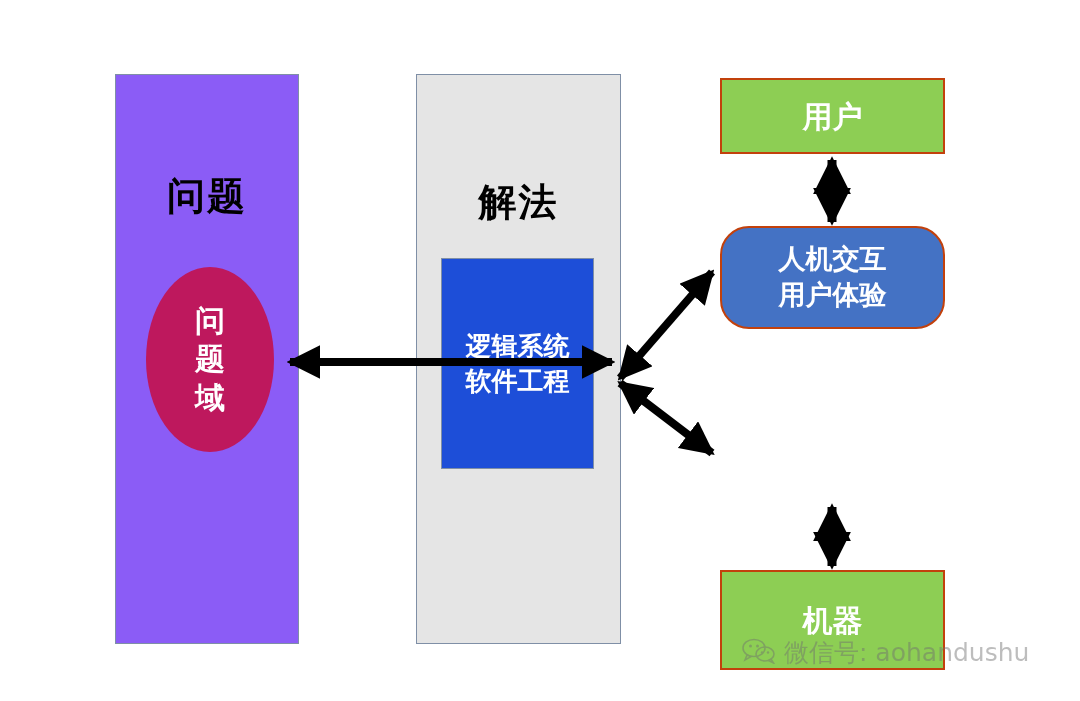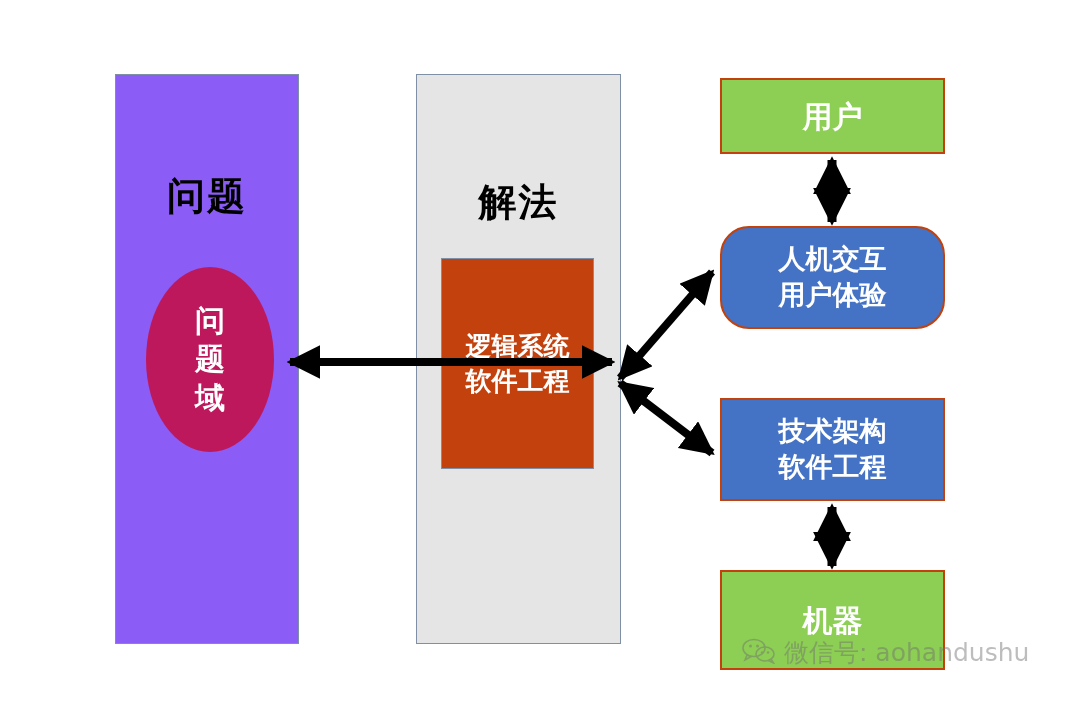--- a/index.html
+++ b/index.html
@@ -76,21 +76,21 @@
   }
 
   
   #logic-box {
     position: absolute;
     left: 441px;
     top: 258px;
     width: 153px;
     height: 211px;
     box-sizing: border-box;
-    background: #c2410c;
+    background: #1d4ed8;
     border: 1px solid #7f8fa6;
     display: flex;
     flex-direction: column;
     align-items: center;
     justify-content: center;
     color: #ffffff;
     font-weight: bold;
     font-size: 26px;
     line-height: 1.32;
   }
@@ -167,24 +167,20 @@
 
   <div class="rbox green" id="user-box">
     <span class="line1">用户</span>
   </div>
 
   <div class="rbox blue" id="hci-box">
     <span class="line1">人机交互</span>
     <span class="line2">用户体验</span>
   </div>
 
-  <div class="rbox blue" id="tech-box">
-    <span class="line1">技术架构</span>
-    <span class="line2">软件工程</span>
-  </div>
 
   <div class="rbox green" id="machine-box">
     <span class="line1">机器</span>
   </div>
 
   <svg id="arrow-layer" viewBox="0 0 1080 701" xmlns="http://www.w3.org/2000/svg">
     <defs>
       <marker id="headStart" viewBox="0 0 10 10" refX="9" refY="5" markerWidth="4.2" markerHeight="4.2" orient="auto-start-reverse" markerUnits="strokeWidth">
         <path d="M 0 0 L 10 5 L 0 10 z" fill="#000000"></path>
       </marker>

